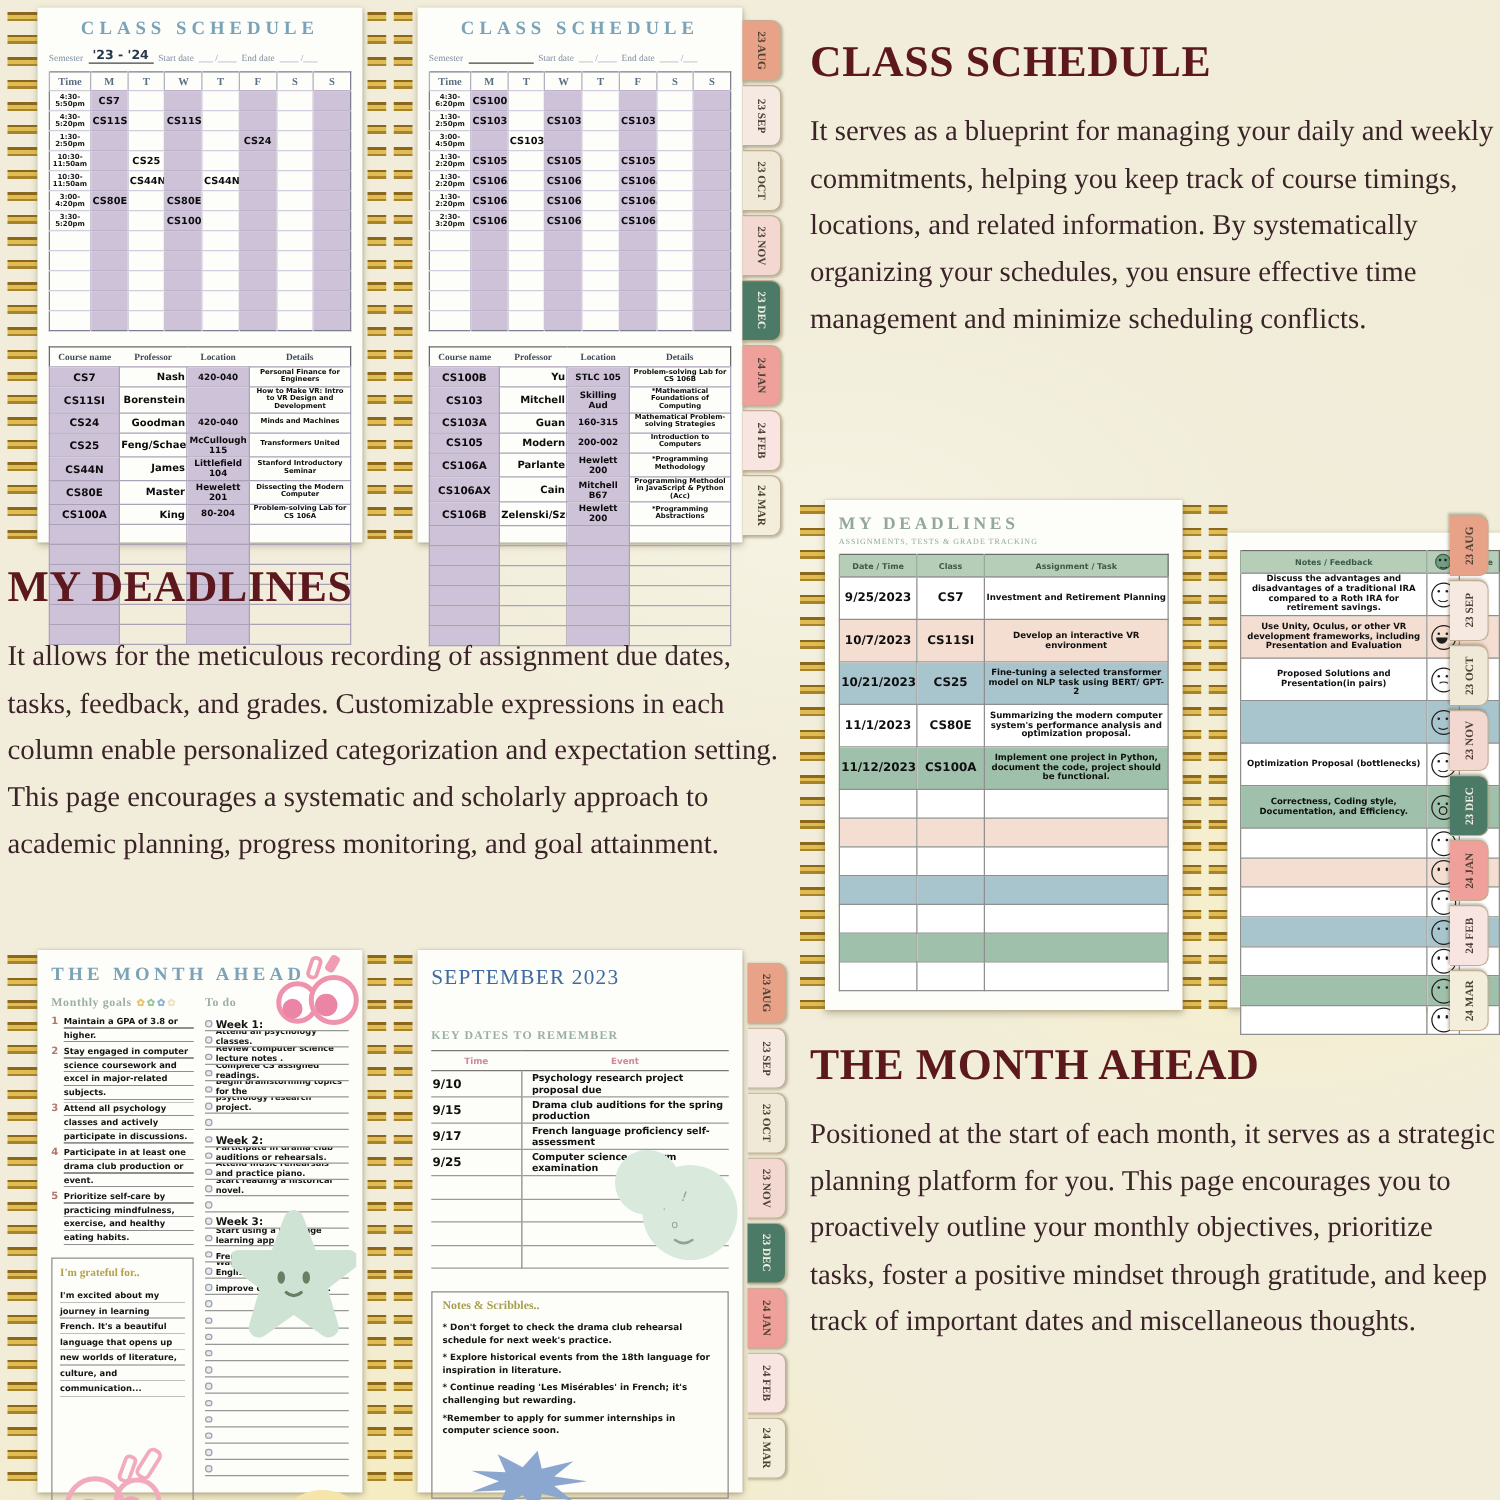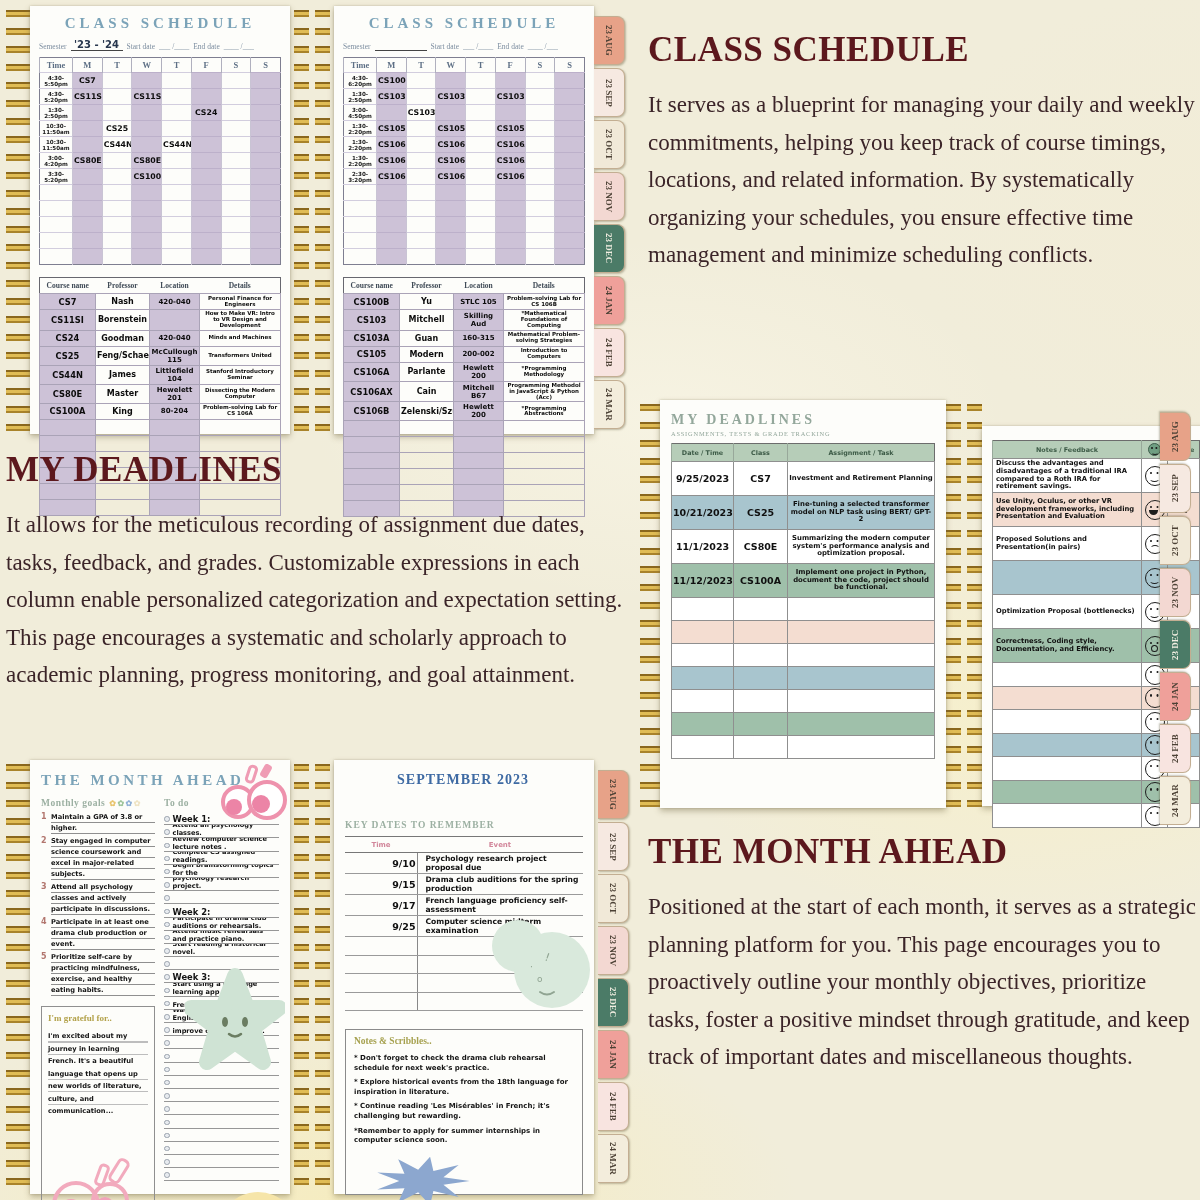--- a/index.html
+++ b/index.html
@@ -44,39 +44,39 @@
   .sem-val{font-weight:700;font-size:10px;color:#28374e;border-bottom:1px solid #444;min-width:52px;text-align:center;font-family:"DejaVu Sans",sans-serif;}
   .tt{width:100%;border-collapse:collapse;table-layout:fixed;border:1px solid #7e7e90;}
   .tt th{font-family:"Liberation Serif",serif;font-size:8.5px;font-weight:700;color:#5d6f85;height:12px;border-left:1px solid #b0b0be;}
   .tt td{height:13px;font-weight:700;font-size:7.8px;color:#0c0c0c;text-align:center;border-left:1px solid #c9c4d4;border-top:1px solid #d2cdde;overflow:hidden;white-space:nowrap;}
   .tt td.time{font-size:5.6px;line-height:6px;color:#1a1a1a;border-left:none;}
   .tt td.shade{background:var(--lav);border-top-color:#bcb0ca;}
   .ct{width:100%;border-collapse:collapse;table-layout:fixed;border:1px solid #67676f;margin-top:12px;}
   .ct th{font-family:"Liberation Serif",serif;font-size:7.5px;color:#3f4a56;height:13px;font-weight:700;}
   .ct td{height:13px;font-weight:700;color:#0c0c0c;text-align:center;border:1px solid #aaa3b7;overflow:hidden;}
   .ct td.c0{background:var(--lav);font-size:8.3px;}
-  .ct td.c1{font-size:8px;}
+  .ct td.c1{font-size:8px;text-align:right;}
   .ct td.c2{background:var(--lav);font-size:7px;}
   .ct td.c3{font-size:5.5px;line-height:5.9px;}
   
   #spread-dead{left:640px;top:400px;width:522px;height:408px;}
   #spread-dead .coils.left{width:20px;}
   #spread-dead .gutter{width:36px;}
   .dl-pageL{width:264px;flex:none;padding:12px 11px;}
   .dl-pageR{width:208px;flex:none;padding:14px 10px 12px;margin-top:26px;height:354px;}
   .dl-title{font-family:"Liberation Serif",serif;font-weight:700;font-size:14px;letter-spacing:3px;color:#93a79b;}
   .dl-sub{font-family:"Liberation Serif",serif;font-size:6.4px;letter-spacing:.8px;color:#93a79b;margin:2px 0 6px;}
   .dl-table{width:100%;border-collapse:collapse;table-layout:fixed;border:1px solid #6c6c6c;}
   .dl-table th{background:var(--hgreen);font-size:6.4px;color:#3c5a46;height:15px;font-weight:700;border-left:1px solid #98a89a;margin-left:10px;}
   .dl-table td{border:1px solid #8f8f8f;text-align:center;font-weight:700;color:#101010;overflow:hidden;}
   .dl-table tr.f td{height:31px;}
   .dl-table tr.e td{height:20px;}
   td.dd,td.dc{font-size:9.5px;}
   td.dt{font-size:6.9px;line-height:7.8px;}
-  td.dn{font-size:6.8px;line-height:7.7px;text-align:left;padding:0 3px;}
+  td.dn{font-size:6.8px;line-height:7.7px;text-align:center;padding:0 3px;}
   td.dg{font-size:10px;font-family:"Liberation Serif",serif;}
   
   .face{width:18px;height:18px;border:1.5px solid #1d1d1d;border-radius:50%;position:relative;display:inline-block;vertical-align:middle;}
   .face:before{content:"";position:absolute;top:5px;left:4px;width:2.3px;height:2.6px;background:#1d1d1d;border-radius:50%;box-shadow:6.5px 0 0 #1d1d1d;}
   .face.m-smile:after{content:"";position:absolute;left:3.5px;top:6.5px;width:9px;height:7px;border:1.5px solid transparent;border-bottom-color:#1d1d1d;border-radius:50%;}
   .face.m-laugh:after{content:"";position:absolute;left:3.8px;top:9px;width:8.5px;height:5.5px;background:#1d1d1d;border-radius:0 0 9px 9px;}
   .face.m-frown:after{content:"";position:absolute;left:4px;top:10px;width:8px;height:6px;border:1.5px solid transparent;border-top-color:#1d1d1d;border-radius:50%;}
   .face.m-surprise:after{content:"";position:absolute;left:5.5px;top:8.5px;width:4.6px;height:5px;border:1.5px solid #1d1d1d;border-radius:50%;}
   .hdrface{width:11px;height:11px;background:#6f9e82;border-color:#3e5d4b;}
   .hdrface:before{top:3px;left:2.4px;width:1.6px;height:1.8px;box-shadow:4.4px 0 0 #1d1d1d;}
@@ -94,26 +94,26 @@
   .goal-num{font-size:8px;font-weight:700;color:#b2766e;width:7px;flex:none;border-bottom:none;}
   .goal-text{flex:1;font-size:6.7px;line-height:11px;font-weight:700;color:#141414;min-height:22px;
      background-image:repeating-linear-gradient(to bottom,transparent 0 10px,#8f8f8f 10px 11px);}
   .todo-item{display:flex;align-items:flex-end;gap:3px;height:12.2px;border-bottom:1px solid #979797;font-size:6.6px;font-weight:700;color:#141414;overflow:hidden;}
   .todo-item .bull{width:3.5px;height:3.5px;border:1px solid #9aa2ad;border-radius:50%;background:#e7ebef;margin-bottom:2.5px;flex:none;}
   .todo-item.week{font-size:8.4px;}
   .grateful{border:1px solid #8f8f8f;margin-top:10px;height:212px;padding:6px;position:relative;}
   .grat-label{font-family:"Liberation Serif",serif;font-weight:700;font-size:9px;color:#b3a24b;}
   .grat-text{margin-top:7px;font-size:6.7px;line-height:12.5px;font-weight:700;color:#141414;
      background-image:repeating-linear-gradient(to bottom,transparent 0 11.5px,#bdbdbd 11.5px 12.5px);}
-  .ma-month{font-family:"Liberation Serif",serif;font-weight:700;font-size:14px;color:#3e6aa3;text-align:center;letter-spacing:1px;margin:2px 2px 14px 0;}
+  .ma-month{font-family:"Liberation Serif",serif;font-weight:400;font-size:17px;color:#3e6aa3;text-align:left;letter-spacing:1px;margin:2px 2px 14px 0;}
   .kd-head{font-family:"Liberation Serif",serif;font-weight:700;font-size:9.5px;color:#9cb0a2;letter-spacing:1px;margin-bottom:6px;margin-top:32px;}
   .kd-table{width:100%;border-collapse:collapse;table-layout:fixed;border-top:1px solid #777;}
   .kd-table th{font-size:7px;color:#d2879b;font-weight:700;border-bottom:1px solid #777;height:13px;}
   .kd-table td{height:15.5px;border-bottom:1px solid #9a9a9a;font-weight:700;color:#101010;overflow:hidden;}
-  .kd-time{text-align:right;font-size:9.5px;border-right:1px solid #888;}
+  .kd-time{text-align:left;font-size:9.5px;border-right:1px solid #888;}
   .kd-event{font-size:7.6px;padding-left:8px;}
   .notes-box{border:1px solid #8a8a8a;margin-top:18px;height:152px;padding:6px 8px;position:relative;background:transparent;z-index:2;}
   .notes-head{font-family:"Liberation Serif",serif;font-weight:700;font-size:9.5px;color:#a6a14f;margin-bottom:8px;}
   .note-item{font-size:7px;line-height:9.6px;font-weight:700;color:#141414;margin-bottom:5px;}
   
   .doodle{position:absolute;pointer-events:none;}
   #doodle-eyes-top{top:4px;right:0px;}
   #doodle-eyes-bottom{bottom:2px;left:2px;}
   #doodle-star{top:168px;right:-6px;}
   #doodle-dome{bottom:0px;left:52px;}
@@ -665,20 +665,25 @@
       <tbody>
             <tr>
               <th>Date / Time</th>
               <th>Class</th>
               <th>Assignment / Task</th>
             </tr>
             <tr class="f" style="background:#ffffff">
   <td class="dd">9/25/2023</td>
   <td class="dc">CS7</td>
   <td class="dt">Investment and Retirement Planning</td>
+            </tr>
+            <tr class="f" style="background:#f4ddd1">
+  <td class="dd">10/7/2023</td>
+  <td class="dc">CS11SI</td>
+  <td class="dt">Develop an interactive VR environment</td>
             </tr>
             <tr class="f" style="background:#a8c5ce">
   <td class="dd">10/21/2023</td>
   <td class="dc">CS25</td>
   <td class="dt">Fine-tuning a selected transformer model on NLP task using BERT/ GPT-2</td>
             </tr>
             <tr class="f" style="background:#ffffff">
   <td class="dd">11/1/2023</td>
   <td class="dc">CS80E</td>
   <td class="dt">Summarizing the modern computer system's performance analysis and optimization proposal.</td>

